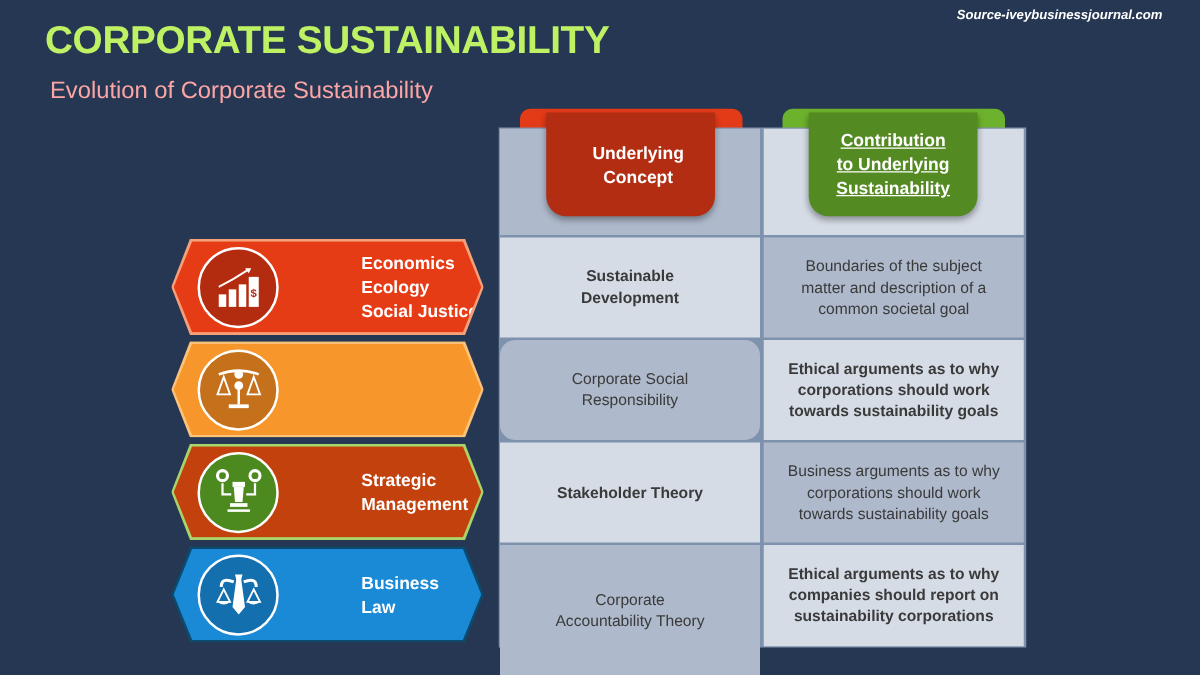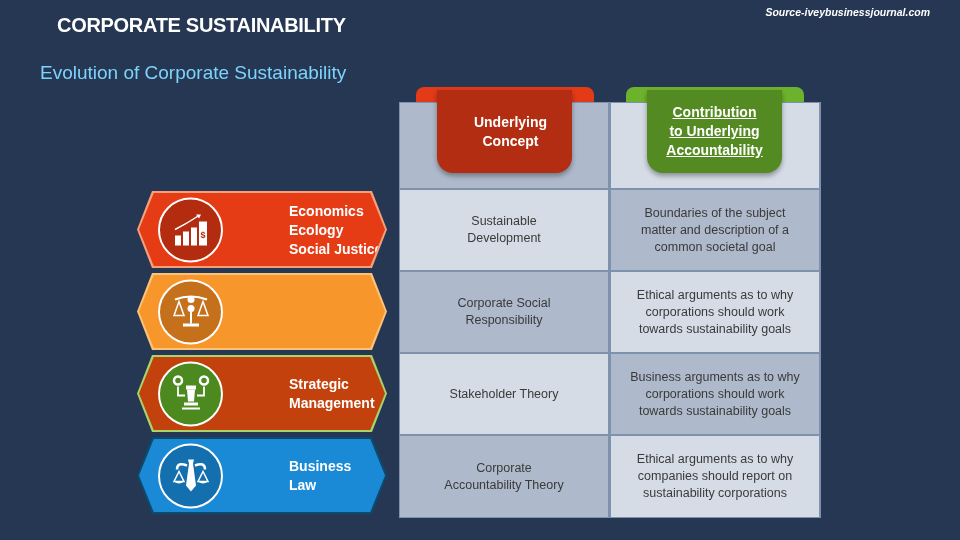--- a/index.html
+++ b/index.html
@@ -4,27 +4,27 @@
   <style>
     * { margin: 0; padding: 0; box-sizing: border-box; }
     html, body { width: 960px; height: 540px; overflow: hidden; }
     body {
       background: #253752;
       font-family: "Liberation Sans", "DejaVu Sans", sans-serif;
       position: relative;
       color: #fff;
     }
     .title {
-      position: absolute; left: 57px; top: 14px;
-      font-size: 20px; font-weight: bold; letter-spacing: -0.3px;
-      color: #ffffff;
+      position: absolute; left: 36px; top: 14px;
+      font-size: 31px; font-weight: bold; letter-spacing: -0.3px;
+      color: #bef264;
     }
     .subtitle {
       position: absolute; left: 40px; top: 62px;
-      font-size: 19px; color: #7dd3fc;
+      font-size: 19px; color: #fca5a5;
     }
     .source {
       position: absolute; right: 30px; top: 6px;
       font-size: 10.5px; font-weight: bold; font-style: italic; color: #ffffff;
     }
 
     
     .hex {
       position: absolute; left: 137px; width: 250px; height: 77px;
       clip-path: polygon(6% 0, 94% 0, 100% 50%, 94% 100%, 6% 100%, 0 50%);
@@ -72,21 +72,21 @@
       position: absolute; top: 0; width: 210px; height: 416px;
     }
     .col-left { left: 0; }
     .col-right { left: 211px; }
     .cell {
       position: absolute; left: 1px; right: 1px;
       display: flex; align-items: center; justify-content: center;
       text-align: center; color: #3a3a3a; font-size: 12.5px; line-height: 17px;
       padding: 0 10px;
     }
-    .cell.light { background: #d5dce6; }
+    .cell.light { background: #d5dce6; font-weight: bold; }
     .cell.dark { background: #aeb9cb; }
     .cell span { display: block; }
 
     
     .tab-back {
       position: absolute; top: 87px; height: 18px; border-radius: 8px 8px 0 0;
     }
     .tab-back.red { left: 416px; width: 178px; background: #e33a18; }
     .tab-back.green { left: 626px; width: 178px; background: #6db22c; }
     .tab {
@@ -190,32 +190,32 @@
 
 <div class="table">
   <div class="col col-left">
     <div class="cell dark" style="top:1px;height:85px;"></div>
     <div class="cell light" style="top:88px;height:80px;">
       <div>
           <span>Sustainable</span>
           <span>Development</span>
         </div>
     </div>
-    <div class="cell dark" style="top:170px;height:80px;">
+    <div class="cell dark" style="top:170px;height:80px;border-radius:12px;">
       <div>
           <span>Corporate Social</span>
           <span>Responsibility</span>
         </div>
     </div>
     <div class="cell light" style="top:252px;height:80px;">
       <div>
           <span>Stakeholder Theory</span>
         </div>
     </div>
-    <div class="cell dark" style="top:334px;height:81px;">
+    <div class="cell dark" style="top:334px;height:105px;">
       <div>
           <span>Corporate</span>
           <span>Accountability Theory</span>
         </div>
     </div>
   </div>
   <div class="col col-right">
     <div class="cell light" style="top:1px;height:85px;"></div>
     <div class="cell dark" style="top:88px;height:80px;">
       <div>
@@ -251,15 +251,15 @@
 <div class="tab red">
   <div>
       <span>Underlying</span>
       <span>Concept</span>
     </div>
 </div>
 <div class="tab green">
   <div>
       <span>Contribution</span>
       <span>to Underlying</span>
-      <span>Accountability</span>
+      <span>Sustainability</span>
     </div>
 </div>
 
 </body></html>

